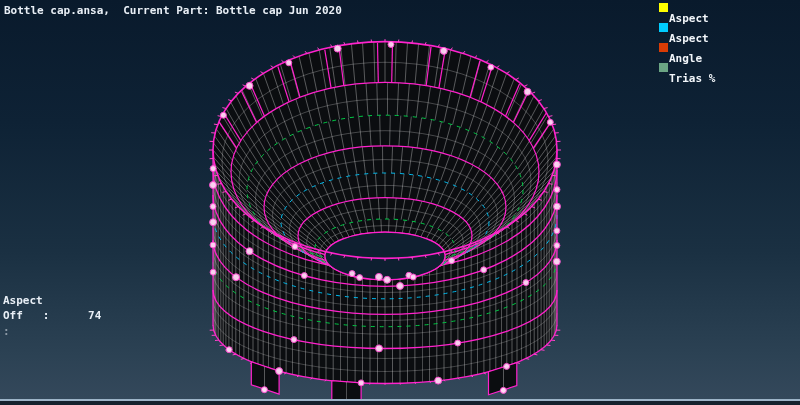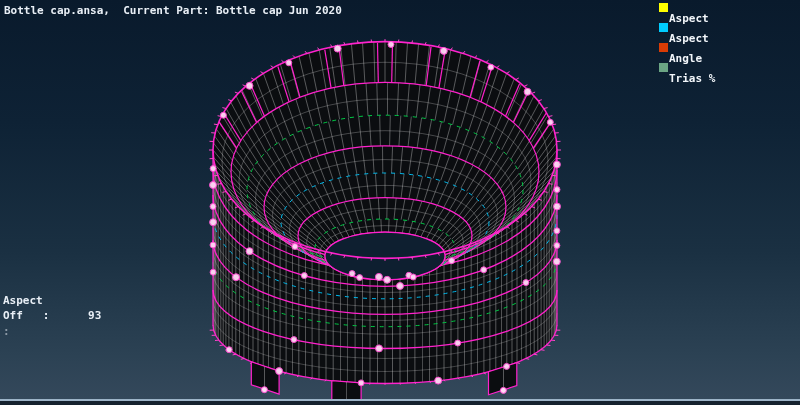--- a/index.html
+++ b/index.html
@@ -868,20 +868,20 @@
     <div class="lrow">
       <span class="sw" style="background: rgb(107, 165, 132);"></span>
       <span class="ll">Trias %</span>
     </div>
   </div>
 
   <div class="stats">
     <div class="shead">Aspect</div>
     <div class="srow">
       <span class="sl">Off   :</span>
-      <span class="sv">93</span>
+      <span class="sv">74</span>
     </div>
     <div class="sprompt">:</div>
   </div>
 
   <div class="bline"></div>
   <div class="bdark"></div>
 </div>
 
 </body></html>

